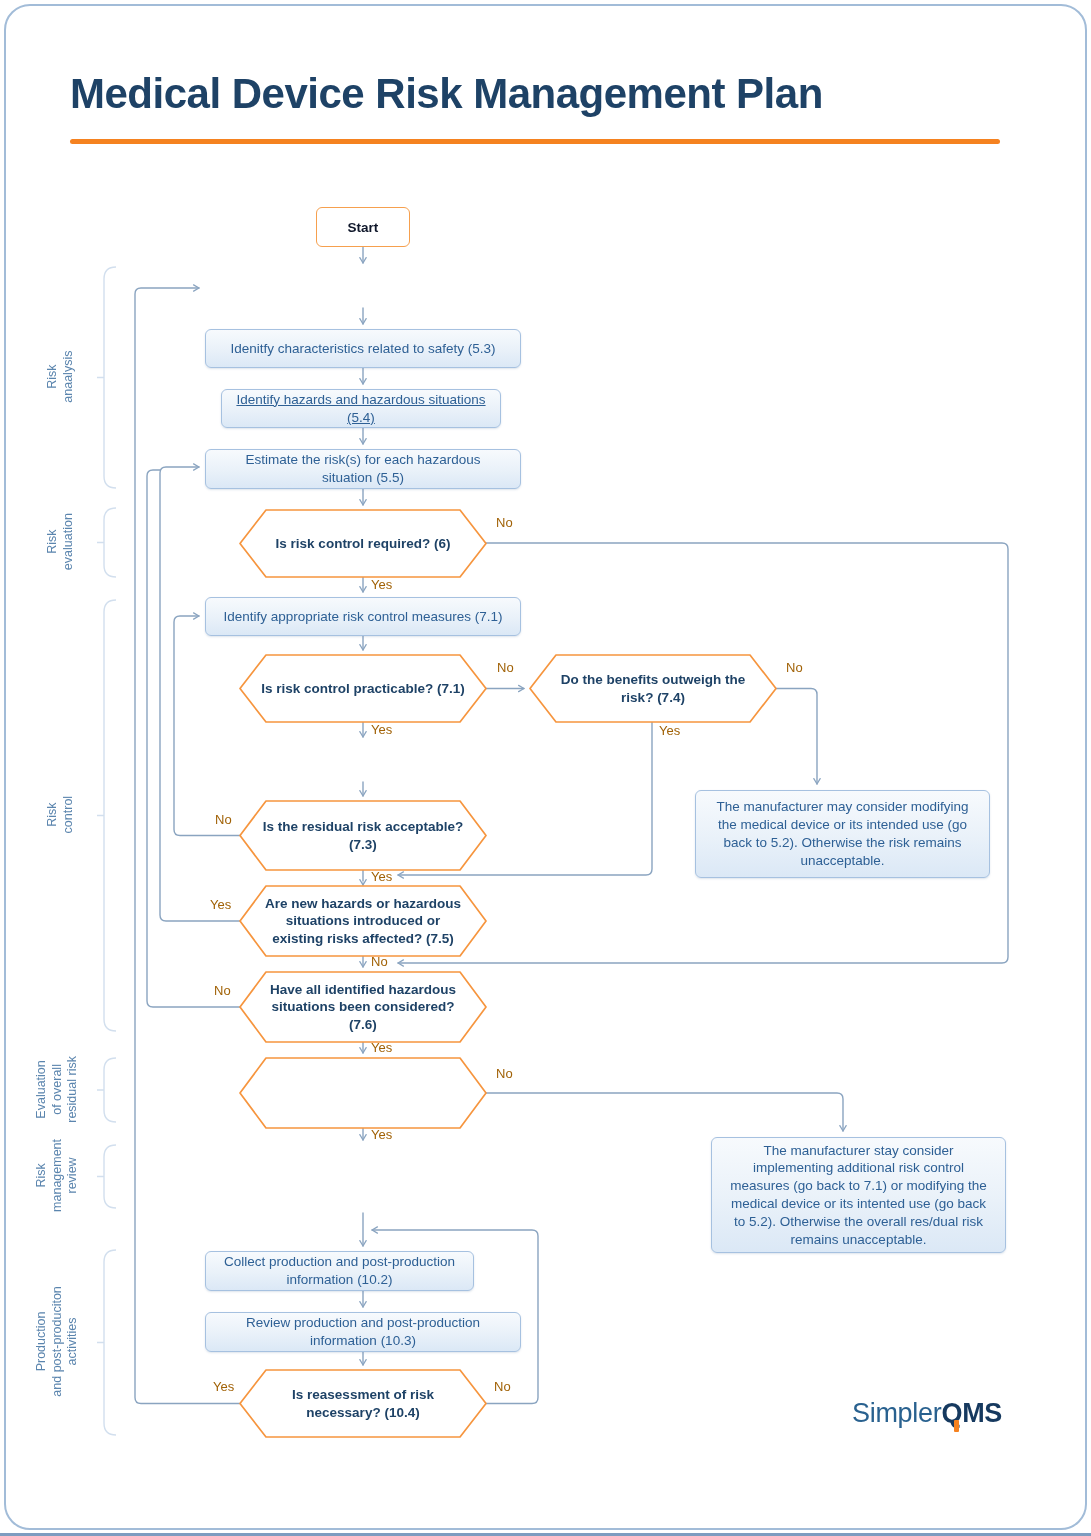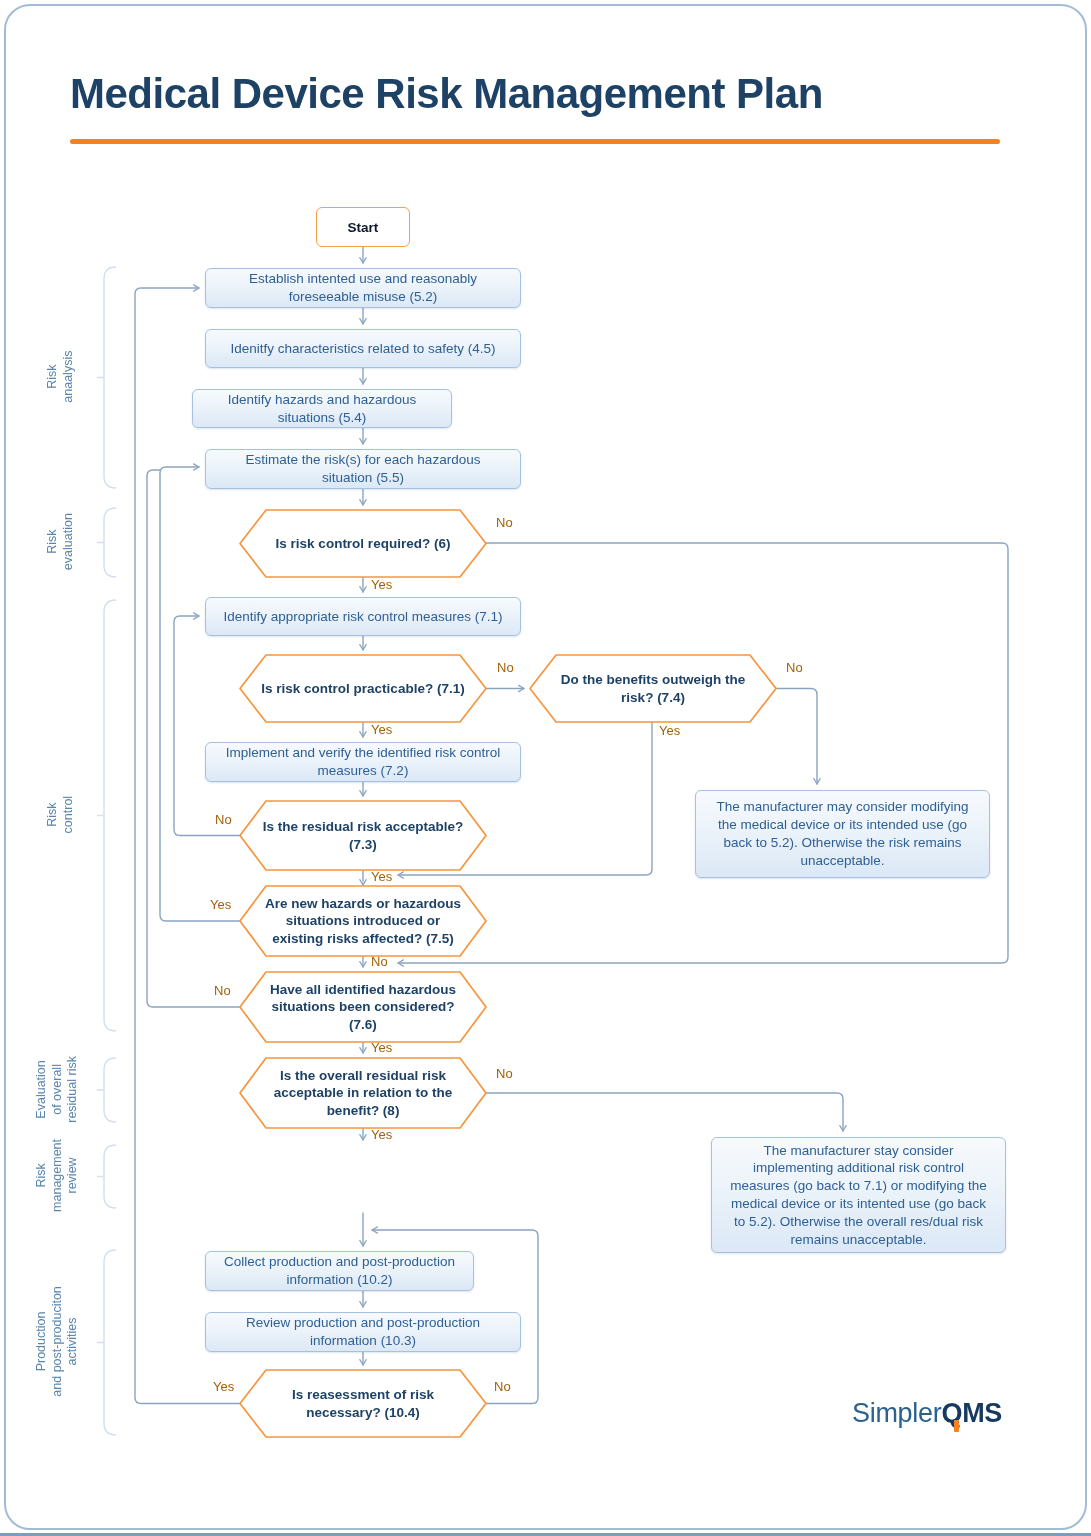--- a/index.html
+++ b/index.html
@@ -110,38 +110,35 @@
 of overall
 residual risk</div>
   <div class="rlabel" style="left:-73px;top:1152px;">Risk
 management
 review</div>
   <div class="rlabel" style="left:-73px;top:1318px;">Production
 and post-produciton
 activities</div>
 
   <div class="startbox" style="left:316px;top:207px;width:94px;height:40px;">Start</div>
-  <div class="pbox" style="left:205px;top:268px;width:316px;height:40px;">Establish intented use and reasonably foreseeable misuse (5.2)</div>
-  <div class="pbox" style="left:205px;top:329px;width:316px;height:39px;">Idenitfy characteristics related to safety (4.5)</div>
-  <div class="pbox" style="left:192px;top:389px;width:260px;height:39px;">Identify hazards and hazardous situations (5.4)</div>
+  <div class="pbox" style="left:205px;top:329px;width:316px;height:39px;">Idenitfy characteristics related to safety (5.3)</div>
+  <div class="pbox" style="left:221px;top:389px;width:280px;height:39px;text-decoration:underline;">Identify hazards and hazardous situations (5.4)</div>
   <div class="pbox" style="left:205px;top:449px;width:316px;height:40px;">Estimate the risk(s) for each hazardous situation (5.5)</div>
   <div class="pbox" style="left:205px;top:597px;width:316px;height:39px;">Identify appropriate risk control measures (7.1)</div>
-  <div class="pbox" style="left:205px;top:742px;width:316px;height:40px;">Implement and verify the identified risk control measures (7.2)</div>
   <div class="pbox note" style="left:695px;top:790px;width:295px;height:88px;">The manufacturer may consider modifying the medical device or its intended use (go back to 5.2). Otherwise the risk remains unacceptable.</div>
   <div class="pbox note" style="left:695px;top:1137px;width:295px;height:116px;margin-left:16px;">The manufacturer stay consider implementing additional risk control measures (go back to 7.1) or modifying the medical device or its intented use (go back to 5.2). Otherwise the overall res/dual risk remains unacceptable.</div>
   <div class="pbox" style="left:205px;top:1251px;width:269px;height:40px;">Collect production and post-production information (10.2)</div>
   <div class="pbox" style="left:205px;top:1312px;width:316px;height:40px;">Review production and post-production information (10.3)</div>
 
   <div class="hextext" style="left:250px;top:510px;width:226px;height:67px;">Is risk control required? (6)</div>
   <div class="hextext" style="left:250px;top:655px;width:226px;height:67px;">Is risk control practicable? (7.1)</div>
   <div class="hextext" style="left:540px;top:655px;width:226px;height:67px;">Do the benefits outweigh the risk? (7.4)</div>
   <div class="hextext" style="left:250px;top:801px;width:226px;height:69px;text-align:center;">Is the residual risk acceptable? (7.3)</div>
   <div class="hextext" style="left:250px;top:886px;width:226px;height:70px;">Are new hazards or hazardous situations introduced or existing risks affected? (7.5)</div>
   <div class="hextext" style="left:250px;top:972px;width:226px;height:70px;">Have all identified hazardous situations been considered? (7.6)</div>
-  <div class="hextext" style="left:250px;top:1058px;width:226px;height:70px;">Is the overall residual risk acceptable in relation to the benefit? (8)</div>
   <div class="hextext" style="left:250px;top:1370px;width:226px;height:67px;">Is reasessment of risk necessary? (10.4)</div>
 
   <div class="elabel" style="left:496px;top:515px;">No</div>
   <div class="elabel" style="left:371px;top:577px;">Yes</div>
   <div class="elabel" style="left:497px;top:660px;">No</div>
   <div class="elabel" style="left:371px;top:722px;">Yes</div>
   <div class="elabel" style="left:786px;top:660px;">No</div>
   <div class="elabel" style="left:659px;top:723px;">Yes</div>
   <div class="elabel" style="left:215px;top:812px;">No</div>
   <div class="elabel" style="left:371px;top:869px;">Yes</div>

